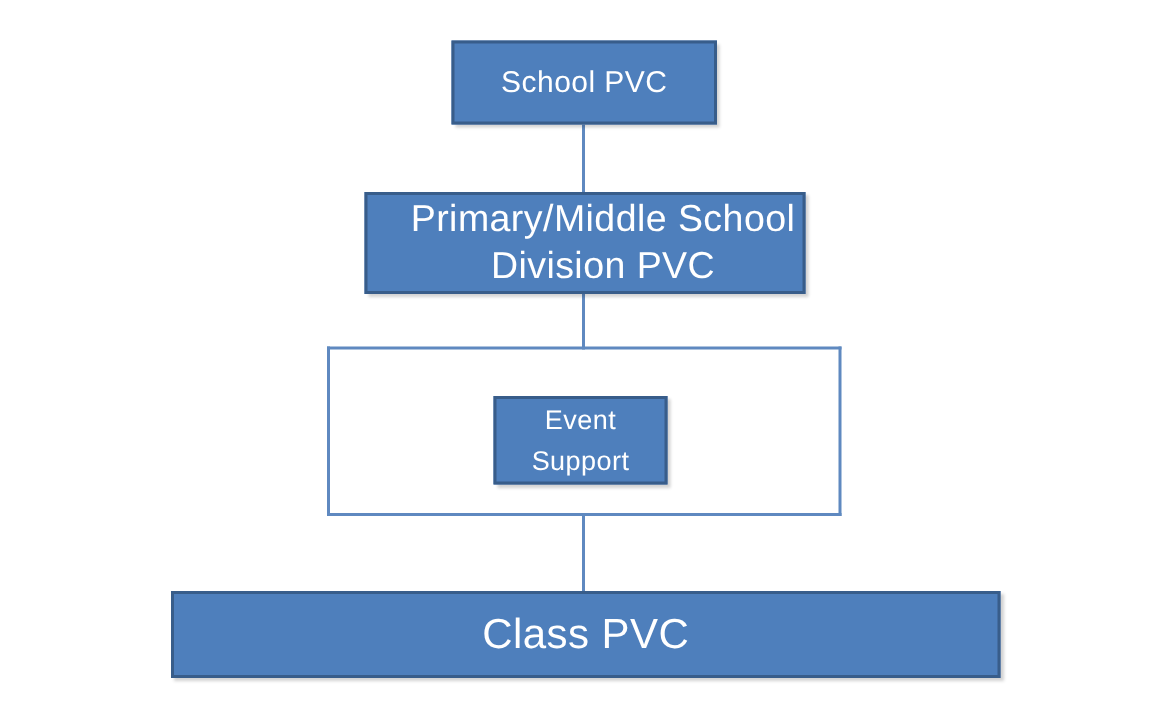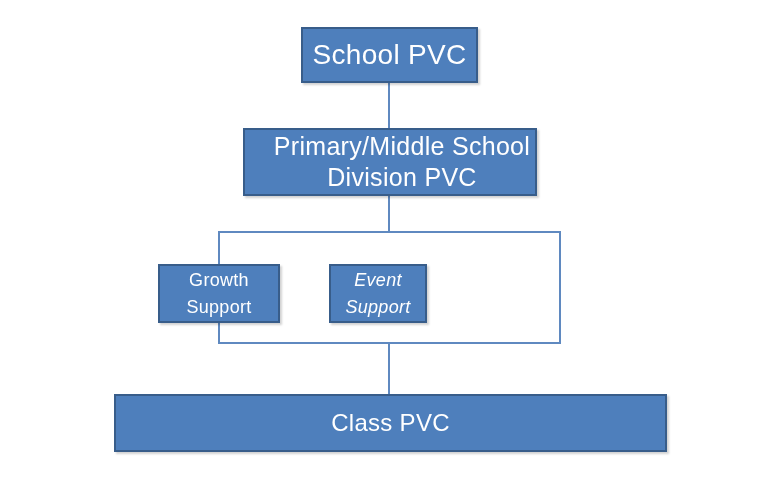--- a/index.html
+++ b/index.html
@@ -23,26 +23,26 @@
     color: #ffffff;
     display: flex;
     align-items: center;
     justify-content: center;
     text-align: center;
     z-index: 2;
     box-shadow: 2px 2px 2px rgba(0,0,0,0.18);
     letter-spacing: 0.3px;
   }
   .node .label { width: 100%; }
-  .node-school    { left: 301px; top: 27px;  width: 177px; height: 56px; font-size: 28px; }
+  .node-school    { left: 301px; top: 27px;  width: 177px; height: 56px; font-size: 20px; }
   .node-division  { left: 243px; top: 128px; width: 294px; height: 68px; font-size: 25px; line-height: 1.25; padding-left: 24px; }
   .node-growth    { left: 158px; top: 264px; width: 122px; height: 59px; font-size: 18px; line-height: 1.45; }
-  .node-event     { left: 329px; top: 264px; width: 98px; height: 59px; font-size: 18px; line-height: 1.45; font-style: italic; }
+  .node-event     { left: 329px; top: 264px; width: 116px; height: 59px; font-size: 18px; line-height: 1.45; }
   .node-logistics { left: 498px; top: 264px; width: 122px; height: 59px; font-size: 18px; line-height: 1.45; }
-  .node-class     { left: 114px; top: 394px; width: 553px; height: 58px; font-size: 24px; }
+  .node-class     { left: 114px; top: 394px; width: 553px; height: 58px; font-size: 28px; }
   .conn {
     position: absolute;
     background: #5f89c0;
     z-index: 1;
   }
   .conn-root-division    { left: 388px; top: 83px;  width: 2px;   height: 45px; }
   .conn-division-stub    { left: 388px; top: 196px; width: 2px;   height: 37px; }
   .conn-top-horizontal   { left: 218px; top: 231px; width: 343px; height: 2px; }
   .conn-left-vertical    { left: 218px; top: 231px; width: 2px;   height: 113px; }
   .conn-right-vertical   { left: 559px; top: 231px; width: 2px;   height: 113px; }
@@ -63,23 +63,20 @@
   <div class="conn conn-class-stub"></div>
 
   <div class="node node-school">
     <span class="label">School PVC</span>
   </div>
 
   <div class="node node-division">
     <span class="label">Primary/Middle School Division PVC</span>
   </div>
 
-  <div class="node node-growth">
-    <span class="label">Growth Support</span>
-  </div>
 
   <div class="node node-event">
     <span class="label">Event Support</span>
   </div>
 
 
   <div class="node node-class">
     <span class="label">Class PVC</span>
   </div>
 

